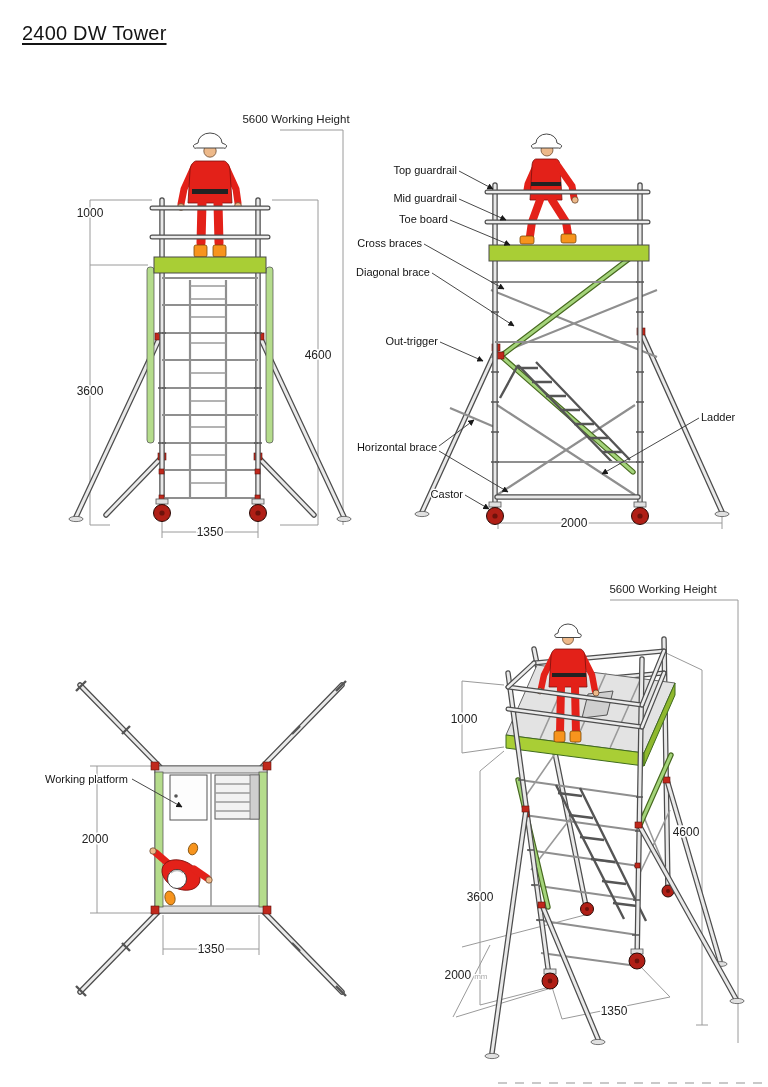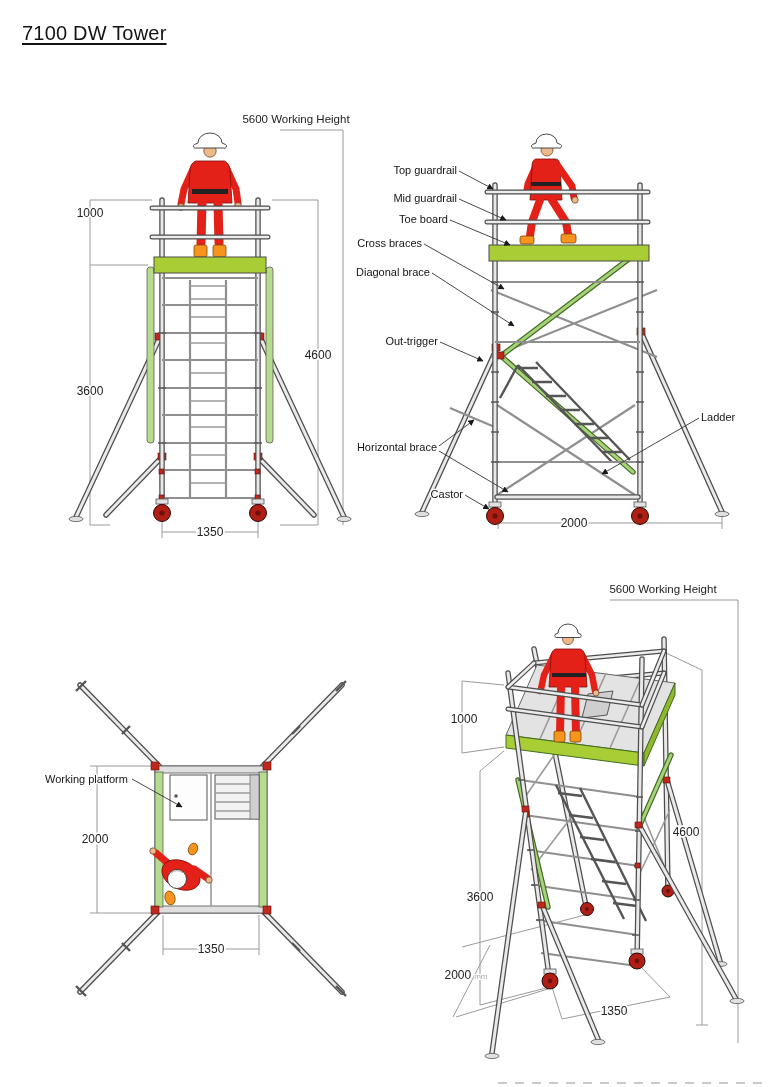--- a/index.html
+++ b/index.html
@@ -39,21 +39,21 @@
   .greenrect{fill:#a9ce35;stroke:#4a4a4a;stroke-width:1;}
   .greenstrip{fill:#b5dc8c;stroke:#4a4a4a;stroke-width:.7;}
   .deck{fill:#e3e3e3;stroke:#666;stroke-width:1;}
   .collar{stroke:#555;stroke-width:1.4;fill:none;}
   .edge-artifact{position:absolute;left:498px;top:1082px;width:270px;height:2px;
     background:repeating-linear-gradient(90deg,#c9c9c9 0 9px,transparent 9px 17px);}
 </style>
 </head>
 <body>
 
-<div class="page-title">7100 DW Tower</div>
+<div class="page-title">2400 DW Tower</div>
 
 <svg id="view-front" width="320" height="440" viewBox="0 0 320 440">
   <defs>
     <marker id="ar" viewBox="0 0 10 10" refX="9" refY="5" markerWidth="7" markerHeight="7" orient="auto-start-reverse">
       <path d="M0,0L10,5L0,10z" fill="#1a1a1a"></path>
     </marker>
   </defs>
 
   <g>
     <path class="dim" d="M50,95V420 M50,95H112 M50,160H108 M50,420H70"></path>

